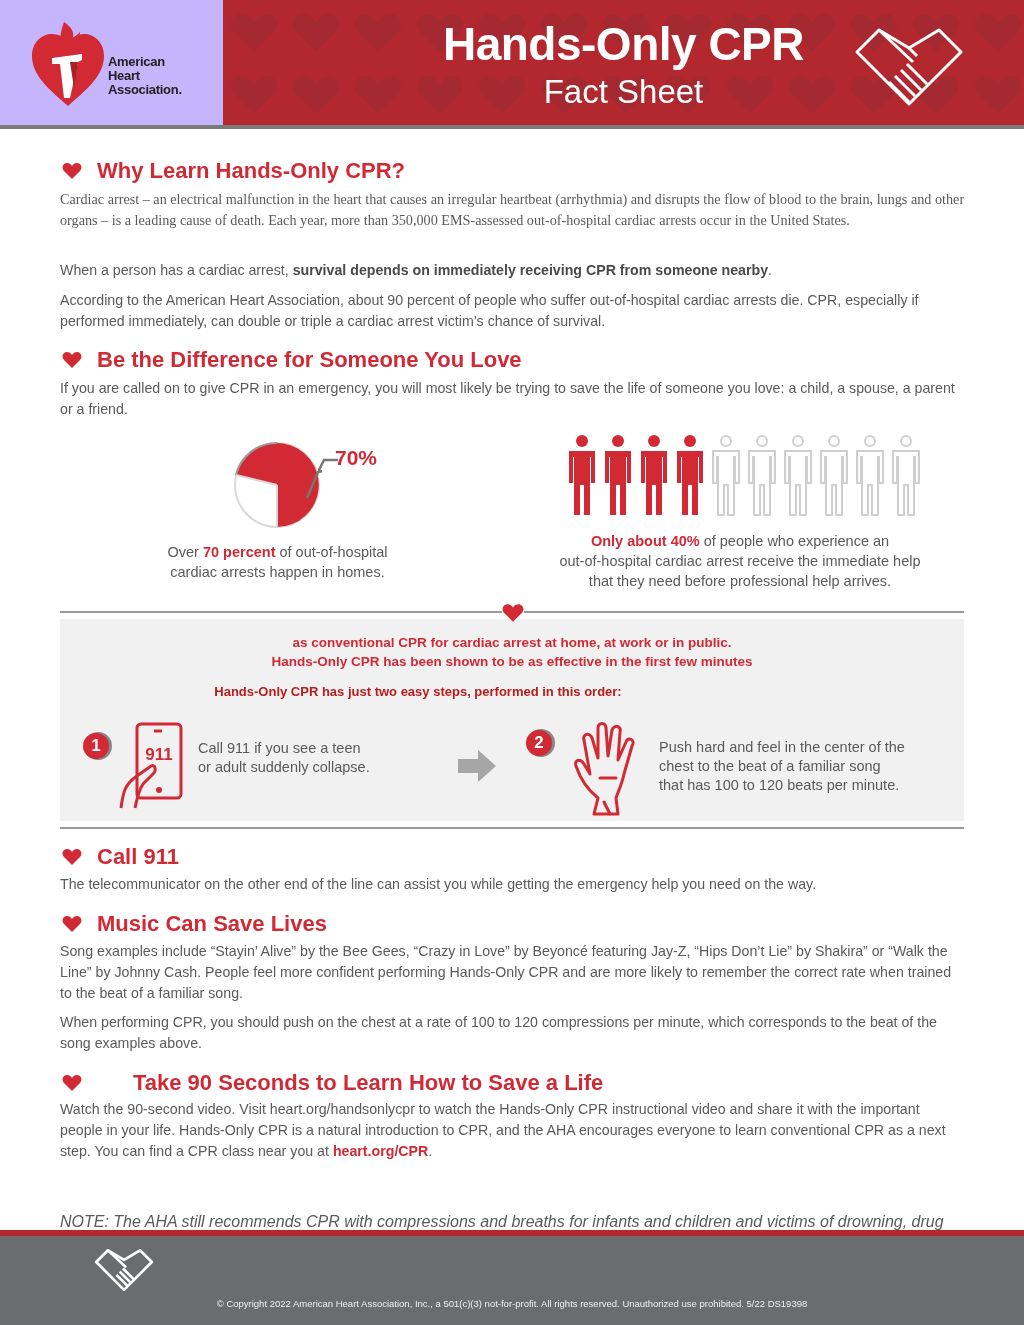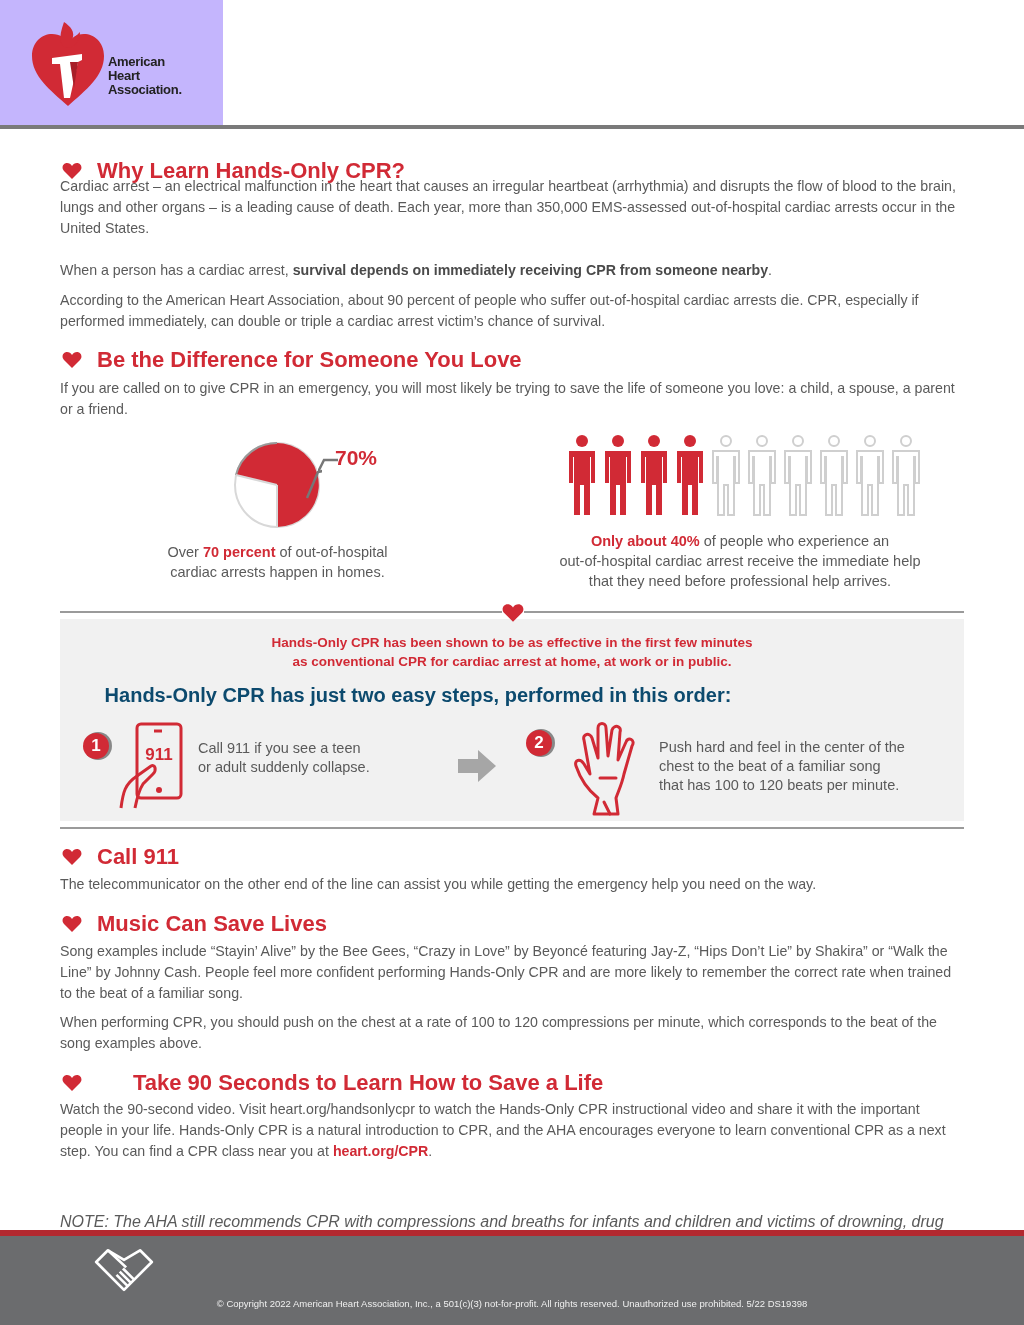--- a/index.html
+++ b/index.html
@@ -26,21 +26,21 @@
   .red { color: #d12a35; font-weight: bold; }
 
   
   .stat-caption { position: absolute; text-align: center; font-size: 14.5px; line-height: 20px; color: #5a5a5a; }
   .pct-label { position: absolute; left: 335px; top: 446px; font-size: 21px; font-weight: bold; color: #d12a35; }
 
   
   .divider { position: absolute; left: 60px; width: 904px; height: 2px; background: #9a9a9a; }
   .gray-box { position: absolute; left: 60px; top: 619px; width: 904px; height: 202px; background: #f1f1f1; }
   .box-red { position: absolute; left: 60px; width: 904px; top: 633px; text-align: center; color: #d12a35; font-weight: bold; font-size: 13.5px; line-height: 19px; }
-  .box-gray { position: absolute; left: 60px; width: 716px; top: 684px; text-align: center; color: #0c4a6e; font-weight: bold; font-size: 20px; }
+  .box-gray { position: absolute; left: 60px; width: 716px; top: 684px; text-align: center; color: #b91c1c; font-weight: bold; font-size: 13px; }
   .step-num { position: absolute; width: 26px; height: 26px; border-radius: 50%; background: #d12a35; color: #fff; font-weight: bold; font-size: 17px; text-align: center; line-height: 26px; box-shadow: 2px 0 0 1px #888; }
   .step-text { position: absolute; font-size: 14.5px; line-height: 19px; color: #5a5a5a; }
 
   
   .footer-red { position: absolute; left: 0; top: 1230px; width: 1024px; height: 6px; background: #b3282f; }
   .footer { position: absolute; left: 0; top: 1236px; width: 1024px; height: 89px; background: #6b6c6e; color: #fff; }
   .footer-line { position: absolute; top: 24px; left: 172px; display: flex; align-items: center; font-size: 16.5px; font-weight: bold; white-space: nowrap; }
   .footer-line .sep { width: 2px; height: 26px; background: #fff; margin: 0 12px; }
   .footer-line .light { font-weight: normal; }
   .copyright { position: absolute; top: 62px; left: 0; width: 1024px; text-align: center; font-size: 9.5px; color: #f0f0f0; }
@@ -56,30 +56,48 @@
       <path d="M34 4 C40 8 46 14 42 22 L50 14 C50 24 44 30 36 30 C30 28 28 20 34 4Z" fill="#d12a35"></path>
       <path d="M22 40 L52 36 L52 42 L48 44 L40 80 L34 80 L30 46 L22 46 Z" fill="#fff"></path>
       <path d="M40 44 L48 44 L44 70 Z" fill="#a81f28"></path>
     </svg>
     <div class="aha-text">
       <div>American</div>
       <div>Heart</div>
       <div>Association.</div>
     </div>
   </div>
+  <div class="banner">
+    <svg class="banner-pattern" width="801" height="125">
+      <defs>
+        <pattern id="hp" width="62" height="62" patternUnits="userSpaceOnUse">
+          <path d="M31 52 L10 31 C4 24 10 12 20 14 C26 15 29 19 31 22 C33 19 36 15 42 14 C52 12 58 24 52 31 Z" fill="#a52930"></path>
+        </pattern>
+      </defs>
+      <rect width="801" height="125" fill="url(#hp)"></rect>
+    </svg>
+    <div class="title">Hands-Only CPR</div>
+    <div class="subtitle">Fact Sheet</div>
+    <svg class="hands-heart" viewBox="0 0 112 86">
+      <g fill="none" stroke="#fff" stroke-width="3" stroke-linejoin="round">
+        <path d="M56 82 L4 30 L26 8 L56 26 L86 8 L108 30 Z"></path>
+        <path d="M26 8 L60 40 M56 26 L64 34 M48 48 L68 68 M42 54 L62 74 M36 60 L56 80 M54 42 L74 62"></path>
+      </g>
+    </svg>
+  </div>
 </div>
 <div class="header-rule"></div>
 
 <div class="sec-h" style="top:158px;">
   <svg class="heart" viewBox="0 0 20 18">
       <path d="M10 17 L2 9 C-1 6 1 1 5 1 C7 1 9 2 10 4 C11 2 13 1 15 1 C19 1 21 6 18 9 Z" fill="#d12a35"></path>
     </svg>
   <span>Why Learn Hands-Only CPR?</span>
 </div>
-<div class="para" style="top:176px;">Cardiac arrest – an electrical malfunction in the heart that causes an irregular heartbeat (arrhythmia) and disrupts the flow of blood to the brain, lungs and other organs – is a leading cause of death. Each year, more than 350,000 EMS-assessed out-of-hospital cardiac arrests occur in the United States.</div>
+<div class="para" style="top:189px;font-family:Liberation Serif, serif;">Cardiac arrest – an electrical malfunction in the heart that causes an irregular heartbeat (arrhythmia) and disrupts the flow of blood to the brain, lungs and other organs – is a leading cause of death. Each year, more than 350,000 EMS-assessed out-of-hospital cardiac arrests occur in the United States.</div>
 <div class="para" style="top:260px;"><span>When a person has a cardiac arrest, </span><b>survival depends on immediately receiving CPR from someone nearby</b><span>.</span></div>
 <div class="para" style="top:290px;">According to the American Heart Association, about 90 percent of people who suffer out-of-hospital cardiac arrests die. CPR, especially if performed immediately, can double or triple a cardiac arrest victim’s chance of survival.</div>
 
 <div class="sec-h" style="top:347px;">
   <svg class="heart" viewBox="0 0 20 18">
       <path d="M10 17 L2 9 C-1 6 1 1 5 1 C7 1 9 2 10 4 C11 2 13 1 15 1 C19 1 21 6 18 9 Z" fill="#d12a35"></path>
     </svg>
   <span>Be the Difference for Someone You Love</span>
 </div>
 <div class="para" style="top:378px;">If you are called on to give CPR in an emergency, you will most likely be trying to save the life of someone you love: a child, a spouse, a parent or a friend.</div>
@@ -149,22 +167,22 @@
 </div>
 
 <div class="divider" style="top:611px;"></div>
 <div class="gray-box"></div>
 <svg style="position:absolute;left:502px;top:603px;" width="22" height="20" viewBox="0 0 20 18">
     <rect x="-2" y="6" width="24" height="4" fill="#fff"></rect>
     <path d="M10 17 L2 9 C-1 6 1 1 5 1 C7 1 9 2 10 4 C11 2 13 1 15 1 C19 1 21 6 18 9 Z" fill="#d12a35"></path>
   </svg>
 
 <div class="box-red">
+  <div>as conventional CPR for cardiac arrest at home, at work or in public.</div>
   <div>Hands-Only CPR has been shown to be as effective in the first few minutes</div>
-  <div>as conventional CPR for cardiac arrest at home, at work or in public.</div>
 </div>
 <div class="box-gray">Hands-Only CPR has just two easy steps, performed in this order:</div>
 
 <div class="step-num" style="left:83px;top:733px;">1</div>
 <svg style="position:absolute;left:117px;top:722px;" width="68" height="88" viewBox="0 0 68 88">
   <rect x="20" y="2" width="44" height="74" rx="4" fill="none" stroke="#d12a35" stroke-width="3"></rect>
   <line x1="37" y1="9" x2="45" y2="9" stroke="#d12a35" stroke-width="3"></line>
   <circle cx="42" cy="68" r="3" fill="#d12a35"></circle>
   <text x="42" y="38" text-anchor="middle" font-family="Liberation Sans, sans-serif" font-weight="bold" font-size="17" fill="#d12a35">911</text>
   <path d="M4 86 C6 70 8 62 20 54 L34 44 C38 42 40 48 36 52 L26 62 C22 68 20 76 18 86" fill="none" stroke="#d12a35" stroke-width="3"></path>

